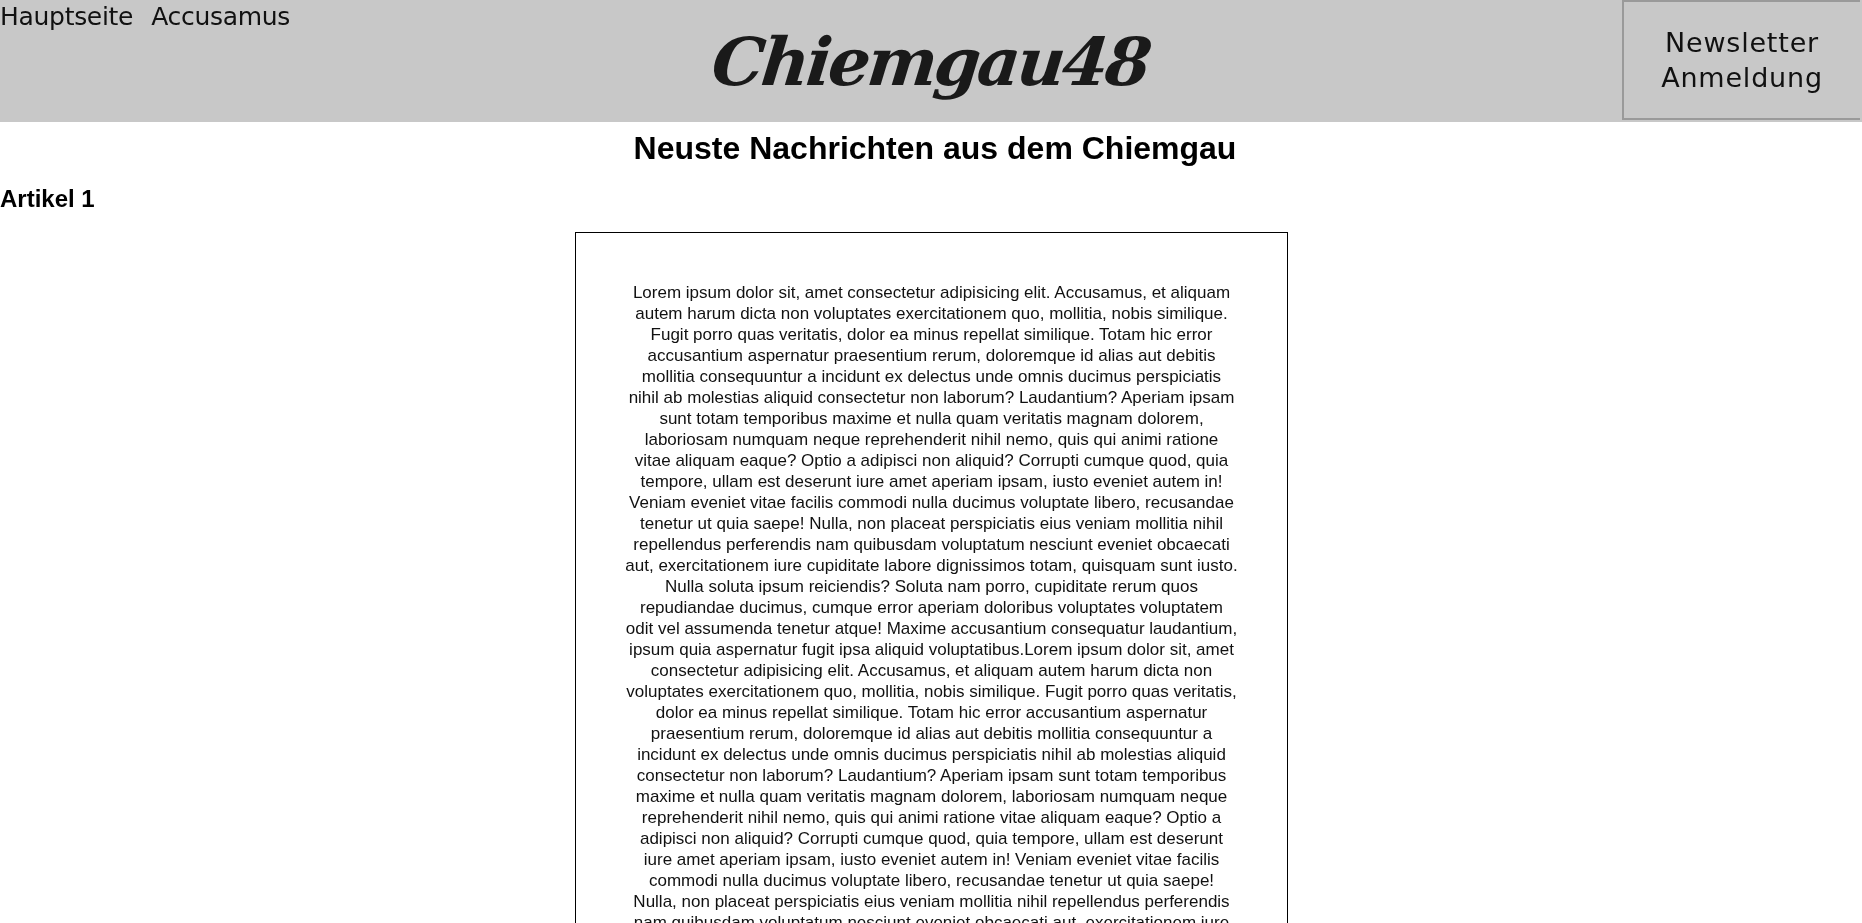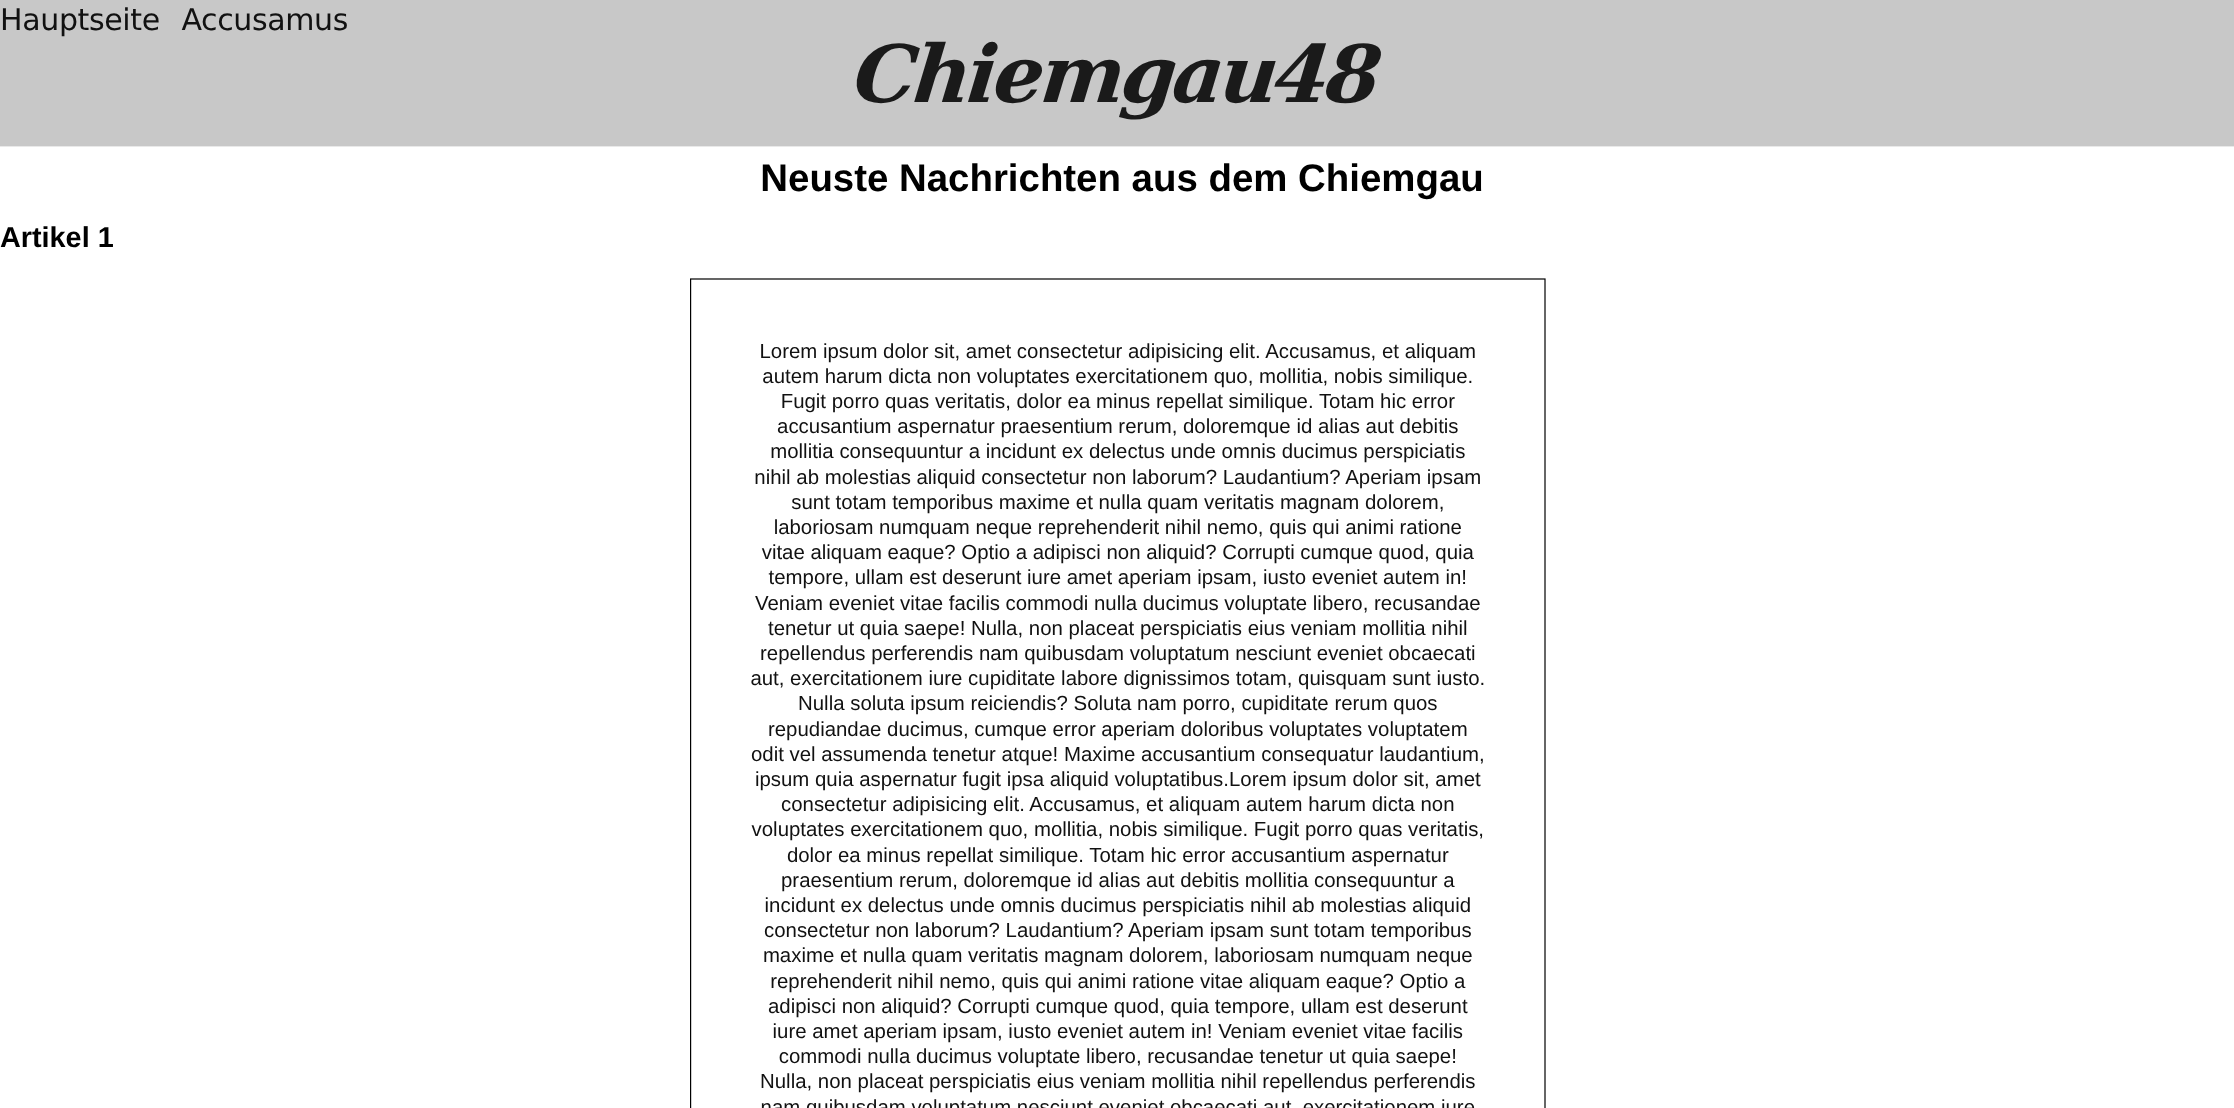--- a/index.html
+++ b/index.html
@@ -121,20 +121,26 @@
   </style>
 </head>
 <body>
 
 <header class="header">
   <nav class="nav">
     <a>Hauptseite</a>
     <a>Accusamus</a>
   </nav>
   <div class="logo">Chiemgau48</div>
+  <div class="newsletter">
+    <div>
+      <span>Newsletter</span>
+      <span>Anmeldung</span>
+    </div>
+  </div>
 </header>
 
 <main>
   <h1 class="page-title">Neuste Nachrichten aus dem Chiemgau</h1>
   <h2 class="article-title">Artikel 1</h2>
   <article class="article-box">
     <p class="article-body">Lorem ipsum dolor sit, amet consectetur adipisicing elit. Accusamus, et aliquam autem harum dicta non voluptates exercitationem quo, mollitia, nobis similique. Fugit porro quas veritatis, dolor ea minus repellat similique. Totam hic error accusantium aspernatur praesentium rerum, doloremque id alias aut debitis mollitia consequuntur a incidunt ex delectus unde omnis ducimus perspiciatis nihil ab molestias aliquid consectetur non laborum? Laudantium? Aperiam ipsam sunt totam temporibus maxime et nulla quam veritatis magnam dolorem, laboriosam numquam neque reprehenderit nihil nemo, quis qui animi ratione vitae aliquam eaque? Optio a adipisci non aliquid? Corrupti cumque quod, quia tempore, ullam est deserunt iure amet aperiam ipsam, iusto eveniet autem in! Veniam eveniet vitae facilis commodi nulla ducimus voluptate libero, recusandae tenetur ut quia saepe! Nulla, non placeat perspiciatis eius veniam mollitia nihil repellendus perferendis nam quibusdam voluptatum nesciunt eveniet obcaecati aut, exercitationem iure cupiditate labore dignissimos totam, quisquam sunt iusto. Nulla soluta ipsum reiciendis? Soluta nam porro, cupiditate rerum quos repudiandae ducimus, cumque error aperiam doloribus voluptates voluptatem odit vel assumenda tenetur atque! Maxime accusantium consequatur laudantium, ipsum quia aspernatur fugit ipsa aliquid voluptatibus.Lorem ipsum dolor sit, amet consectetur adipisicing elit. Accusamus, et aliquam autem harum dicta non voluptates exercitationem quo, mollitia, nobis similique. Fugit porro quas veritatis, dolor ea minus repellat similique. Totam hic error accusantium aspernatur praesentium rerum, doloremque id alias aut debitis mollitia consequuntur a incidunt ex delectus unde omnis ducimus perspiciatis nihil ab molestias aliquid consectetur non laborum? Laudantium? Aperiam ipsam sunt totam temporibus maxime et nulla quam veritatis magnam dolorem, laboriosam numquam neque reprehenderit nihil nemo, quis qui animi ratione vitae aliquam eaque? Optio a adipisci non aliquid? Corrupti cumque quod, quia tempore, ullam est deserunt iure amet aperiam ipsam, iusto eveniet autem in! Veniam eveniet vitae facilis commodi nulla ducimus voluptate libero, recusandae tenetur ut quia saepe! Nulla, non placeat perspiciatis eius veniam mollitia nihil repellendus perferendis nam quibusdam voluptatum nesciunt eveniet obcaecati aut, exercitationem iure cupiditate labore dignissimos totam, quisquam sunt iusto. Nulla soluta ipsum</p>
   </article>
 </main>
 

